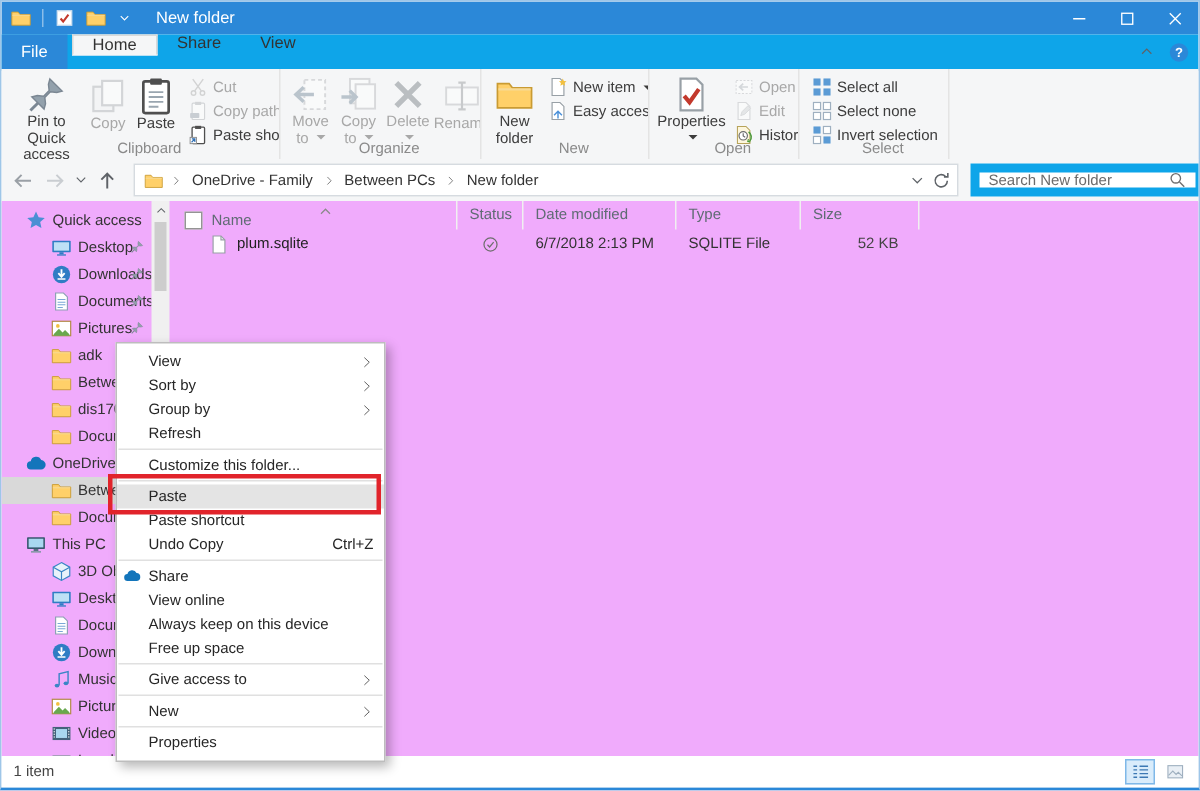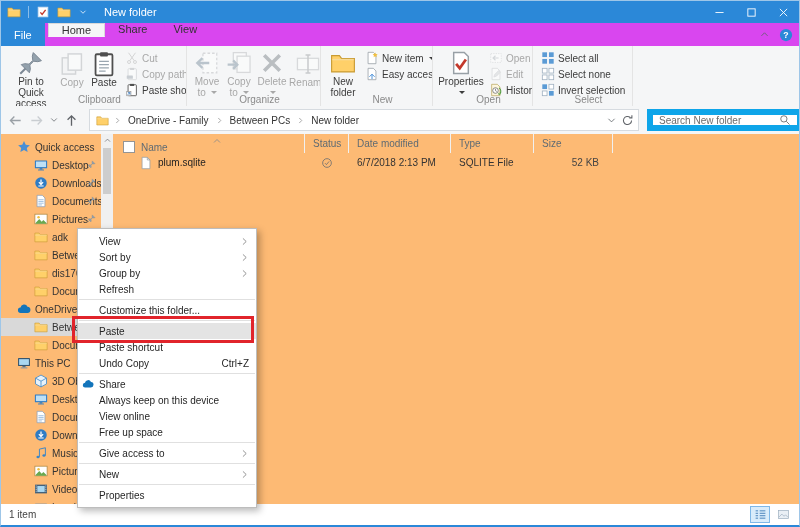--- a/index.html
+++ b/index.html
@@ -7,21 +7,21 @@
     background:#fff;overflow:hidden;box-sizing:border-box;
     border:1px solid #9ec6e8;border-bottom:2px solid #2b88d8;}
   
   .titlebar{position:absolute;top:0;left:0;right:0;height:22px;background:#2b88d8;display:flex;align-items:center;color:#fff;}
   .qat{display:flex;align-items:center;gap:7px;padding-left:6px;}
   .qat-sep{width:1px;height:12px;background:rgba(255,255,255,.45);}
   .win-title{font-size:11px;margin-left:16px;}
   .win-controls{position:absolute;right:0;top:0;height:22px;display:flex;}
   .wc{width:32px;height:22px;display:flex;align-items:center;justify-content:center;}
   
-  .tabrow{position:absolute;top:22px;height:23px;left:0;right:0;background:#d946ef;border-bottom:1px solid #d9d9d9;display:flex;align-items:stretch;}
+  .tabrow{position:absolute;top:22px;height:23px;left:0;right:0;background:#0ea5e9;border-bottom:1px solid #d9d9d9;display:flex;align-items:stretch;}
   .tab{padding:0 13px;font-size:11px;display:flex;align-items:center;color:#333;}
   .tab-file{background:#2b88d8;color:#fff;margin-right:3px;}
   .tab.active{background:#f5f6f7;border:1px solid #d9d9d9;border-bottom:1px solid #f5f6f7;margin-bottom:-1px;position:relative;z-index:2;}
   .tabrow-right{position:absolute;right:6px;top:0;height:23px;display:flex;align-items:center;gap:9px;}
   
   .ribbon{position:absolute;top:45px;height:60px;left:0;right:0;background:#f5f6f7;border-bottom:1px solid #d9d9d9;display:flex;}
   .rgroup{position:relative;height:100%;border-right:1px solid #e4e4e4;display:flex;align-items:flex-start;padding:2px 2px 12px 4px;box-sizing:border-box;overflow:hidden;flex:0 0 auto;}
   .rg-clipboard{width:186px;}.rg-organize{width:134px;}.rg-new{width:112px;}.rg-open{width:100px;}.rg-select{width:100px;}
   .rgroup-label{position:absolute;bottom:0;left:12px;right:0;text-align:center;font-size:10px;color:#8a8a8a;height:12px;line-height:12px;}
   .rbtn-large{display:flex;flex-direction:column;align-items:center;font-size:10px;line-height:11px;text-align:center;color:#3c3c3c;padding:2px 1px;height:46px;box-sizing:border-box;flex:0 0 auto;}
@@ -40,21 +40,21 @@
   .navbtn.narrow{width:14px;}
   .addressbox{position:absolute;left:88px;top:3px;width:550px;height:22px;background:#fff;border:1px solid #d6dbe0;display:flex;align-items:center;font-size:10px;color:#333;box-sizing:border-box;}
   .crumb{padding:0 6px;display:flex;align-items:center;height:100%;}
   .crumb-sep{color:#777;display:flex;align-items:center;}
   .addr-right{margin-left:auto;display:flex;align-items:center;gap:4px;padding-right:4px;}
   .searchbox{position:absolute;left:646px;top:3px;width:156px;height:22px;background:#fff;border:6px solid #0ea5e9;display:flex;align-items:center;box-sizing:border-box;}
   .searchbox input{border:none;outline:none;flex:1;font-size:10px;padding:0 6px;color:#555;background:transparent;font-family:"Liberation Sans",sans-serif;min-width:0;}
   .searchbox input::placeholder{color:#6b6b6b;opacity:1;}
   .search-ic{padding-right:6px;display:flex;align-items:center;}
   
-  .main{position:absolute;top:133px;left:0;right:0;bottom:21px;background:#fdba74;}
+  .main{position:absolute;top:133px;left:0;right:0;bottom:21px;background:#f0abfc;}
   .sidebar{position:absolute;left:0;top:0;width:100px;bottom:0;overflow:hidden;padding-top:4px;box-sizing:border-box;}
   .sb-item{display:flex;align-items:center;height:18px;font-size:10px;color:#333;position:relative;white-space:nowrap;overflow:hidden;}
   .sb-item .sb-icon{flex:0 0 auto;margin-right:4px;display:flex;align-items:center;}
   .sb-item.ind0{padding-left:16px;}
   .sb-item.ind1{padding-left:33px;}
   .sb-item.selected{background:#d9d9d9;}
   .sb-pin{position:absolute;right:5px;top:4px;display:flex;}
   .sb-scroll{position:absolute;left:100px;top:0;width:12px;bottom:0;background:#f0f0f0;}
   .sb-arrow{position:absolute;left:0;width:12px;height:12px;display:flex;align-items:center;justify-content:center;}
   .sb-thumb{position:absolute;left:2px;top:14px;width:8px;height:46px;background:#cdcdcd;}
@@ -803,24 +803,24 @@
       <div class="cm-sep"></div>
       <div class="cm-item">
         <span class="cm-icon">
           <svg width="12" height="12" viewBox="0 0 16 16" xmlns="http://www.w3.org/2000/svg">
             <path d="M4.3 12.5a3.1 3.1 0 0 1-.3-6.2 4.2 4.2 0 0 1 8-.9 3 3 0 0 1-.4 7.1z" fill="#1375BB"></path>
           </svg>
         </span>
         <span>Share</span>
       </div>
       <div class="cm-item">
+        <span>View online</span>
+      </div>
+      <div class="cm-item">
         <span>Always keep on this device</span>
-      </div>
-      <div class="cm-item">
-        <span>View online</span>
       </div>
       <div class="cm-item">
         <span>Free up space</span>
       </div>
       <div class="cm-sep"></div>
       <div class="cm-item">
         <span>Give access to</span>
         <span class="cm-sub">
           <svg width="9" height="9" viewBox="0 0 16 16" xmlns="http://www.w3.org/2000/svg">
             <path d="M5.2 2.5L11 8l-5.8 5.5" stroke="#555" stroke-width="1.1" fill="none"></path>

